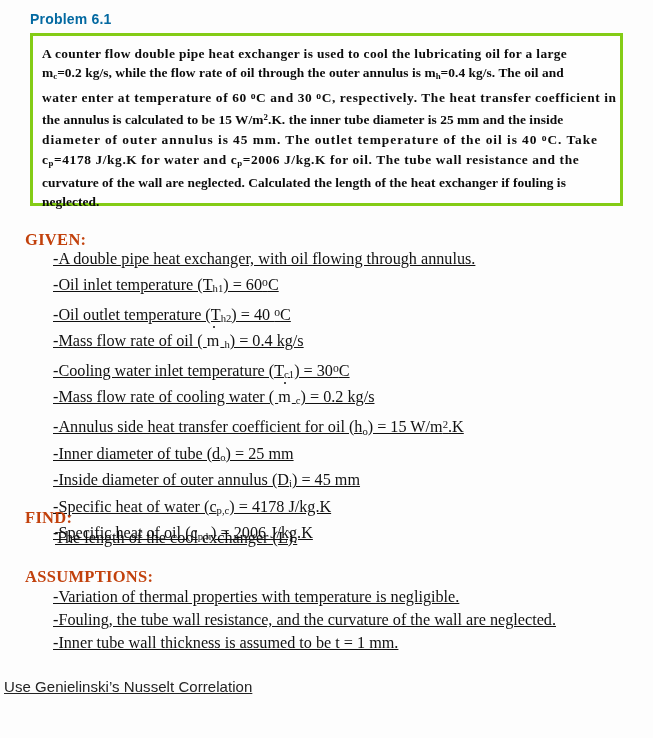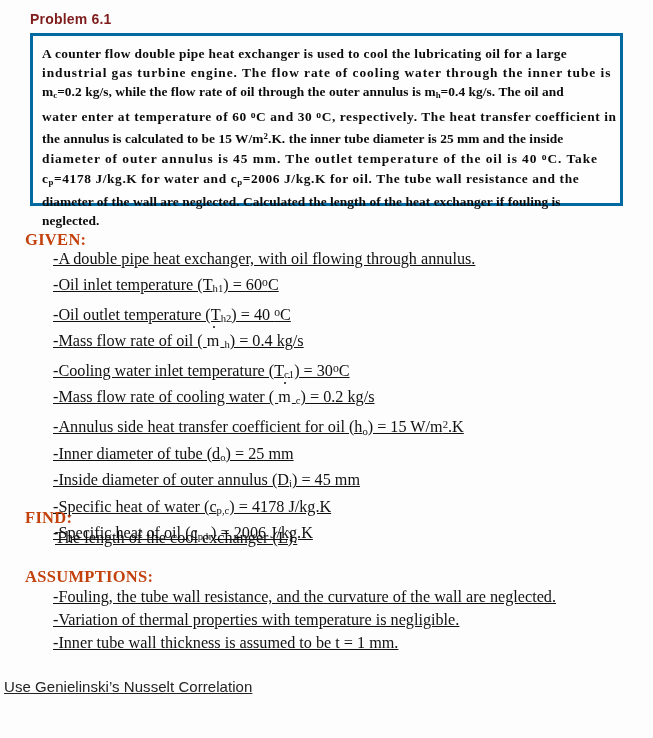--- a/index.html
+++ b/index.html
@@ -25,31 +25,31 @@
 
   
   .problem-heading {
     position: absolute;
     left: 30px;
     top: 11px;
     font-family: "Liberation Sans", sans-serif;
     font-weight: bold;
     font-size: 14px;
     letter-spacing: 0.2px;
-    color: #7f1d1d;
+    color: #0369a1;
   }
 
   
   .statement-box {
     position: absolute;
     left: 30px;
     top: 33px;
     width: 593px;
     height: 173px;
-    border: 3px solid #0369a1;
+    border: 3px solid #84cc16;
     box-sizing: border-box;
     background: #fefefe;
   }
   .statement-inner {
     padding: 8px 9px 6px 9px;
   }
   .statement-line {
     font-family: "Liberation Serif", serif;
     font-weight: bold;
     font-size: 13.4px;
@@ -134,23 +134,20 @@
 
   <div class="problem-heading">Problem 6.1</div>
 
   <div class="statement-box">
     <div class="statement-inner">
 
       <div class="statement-line justify-wide">
         A counter flow double pipe heat exchanger is used to cool the lubricating oil for a large
       </div>
 
-      <div class="statement-line justify-xwide">
-        industrial gas turbine engine. The flow rate of cooling water through the inner tube is
-      </div>
 
       <div class="statement-line">
         m<sub>c</sub>=0.2 kg/s, while the flow rate of oil through the outer annulus is m<sub>h</sub>=0.4 kg/s. The oil and
       </div>
 
       <div class="statement-line justify-mid">
         water enter at temperature of 60&nbsp;<span class="deg">o</span>C and 30&nbsp;<span class="deg">o</span>C, respectively. The heat transfer coefficient in
       </div>
 
       <div class="statement-line">
@@ -159,21 +156,21 @@
 
       <div class="statement-line justify-xwide">
         diameter of outer annulus is 45 mm. The outlet temperature of the oil is 40&nbsp;<span class="deg">o</span>C. Take
       </div>
 
       <div class="statement-line justify-mid">
         c<sub>p</sub>=4178 J/kg.K for water and c<sub>p</sub>=2006 J/kg.K for oil. The tube wall resistance and the
       </div>
 
       <div class="statement-line">
-        diameter of the wall are neglected. Calculated the length of the heat exchanger if fouling is
+        curvature of the wall are neglected. Calculated the length of the heat exchanger if fouling is
       </div>
 
       <div class="statement-line">
         neglected.
       </div>
 
     </div>
   </div>
 
   <div class="section-heading" id="given-heading">GIVEN:</div>
@@ -194,20 +191,20 @@
 
   <div class="section-heading" id="find-heading">FIND:</div>
 
   <div class="body-block" id="find-list">
     <span class="body-line">The length of the cool exchanger (L).</span>
   </div>
 
   <div class="section-heading" id="assumptions-heading">ASSUMPTIONS:</div>
 
   <div class="body-block" id="assumptions-list">
+    <span class="body-line">-Variation of thermal properties with temperature is negligible.</span>
     <span class="body-line">-Fouling, the tube wall resistance, and the curvature of the wall are neglected.</span>
-    <span class="body-line">-Variation of thermal properties with temperature is negligible.</span>
     <span class="body-line">-Inner tube wall thickness is assumed to be t = 1 mm.</span>
   </div>
 
   <div class="footer-note">Use Genielinski’s Nusselt Correlation</div>
 
 </div>
 
 </body></html>

